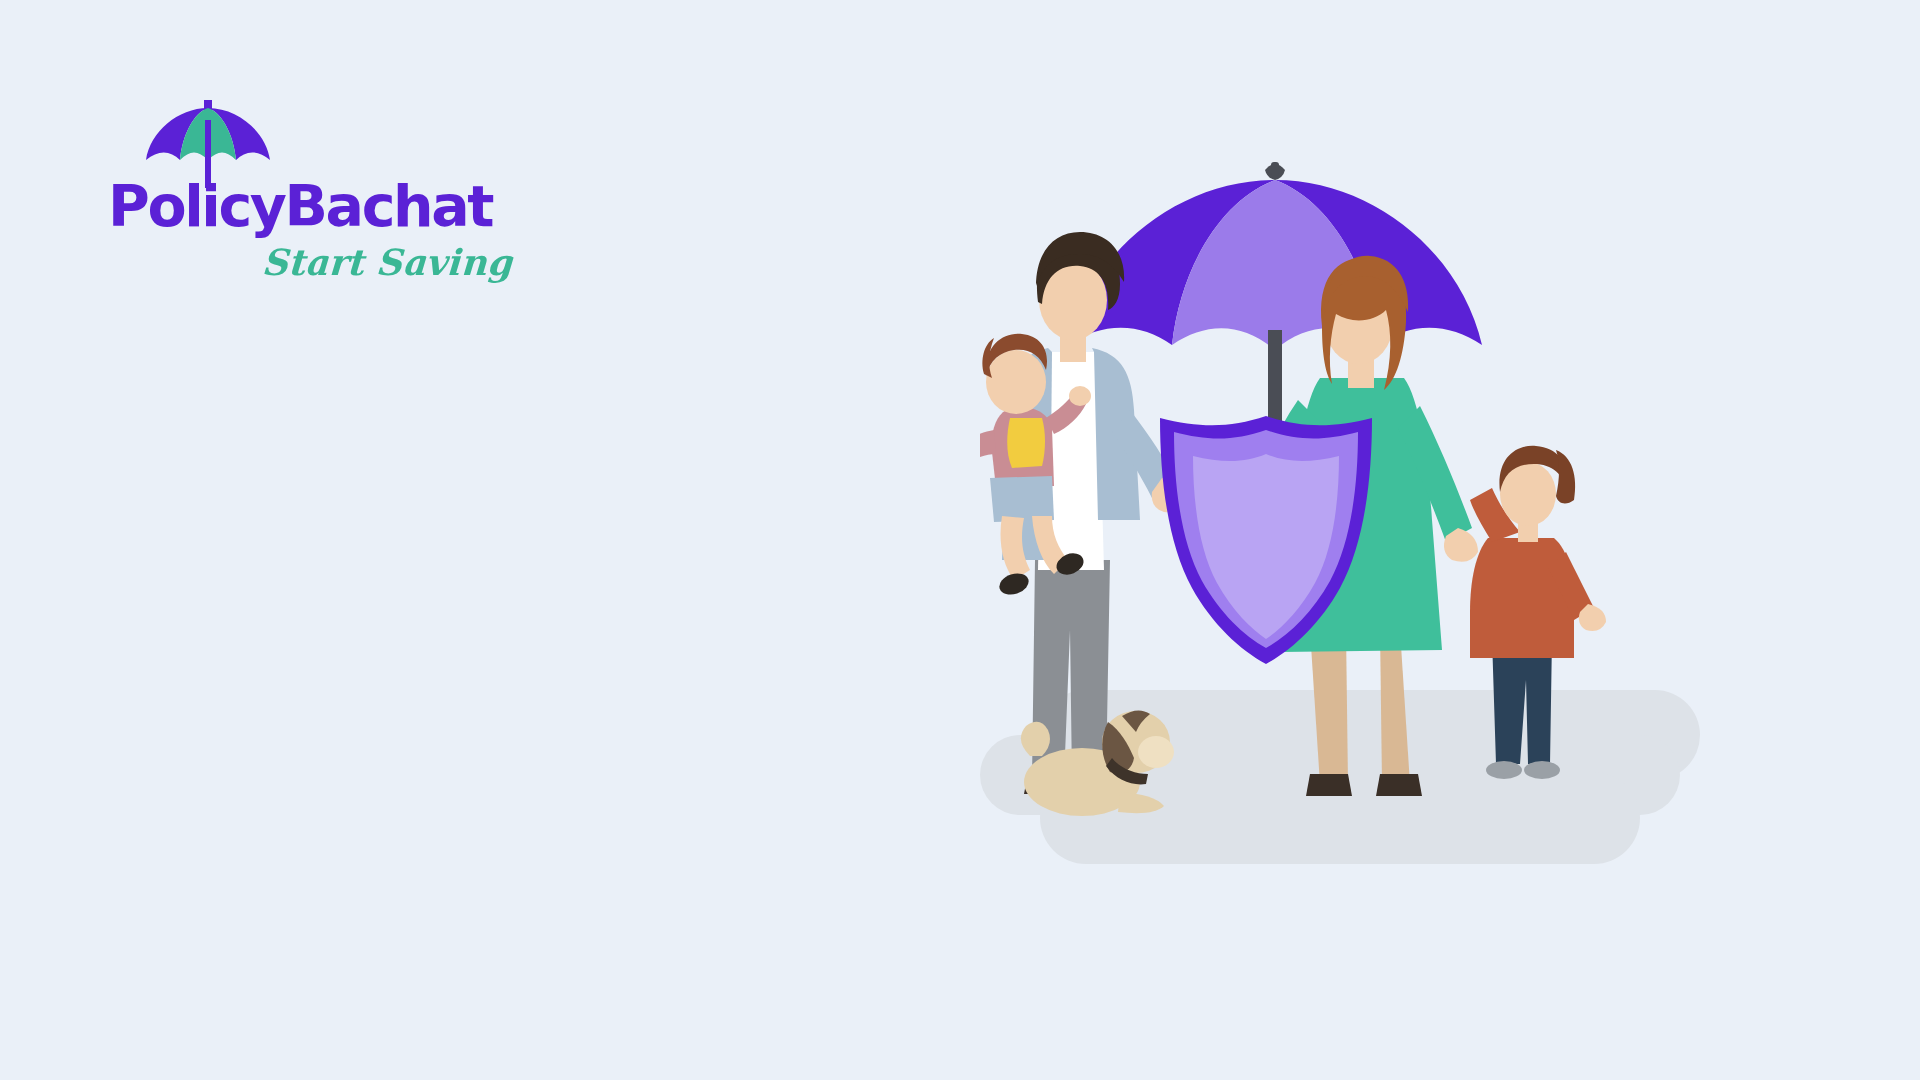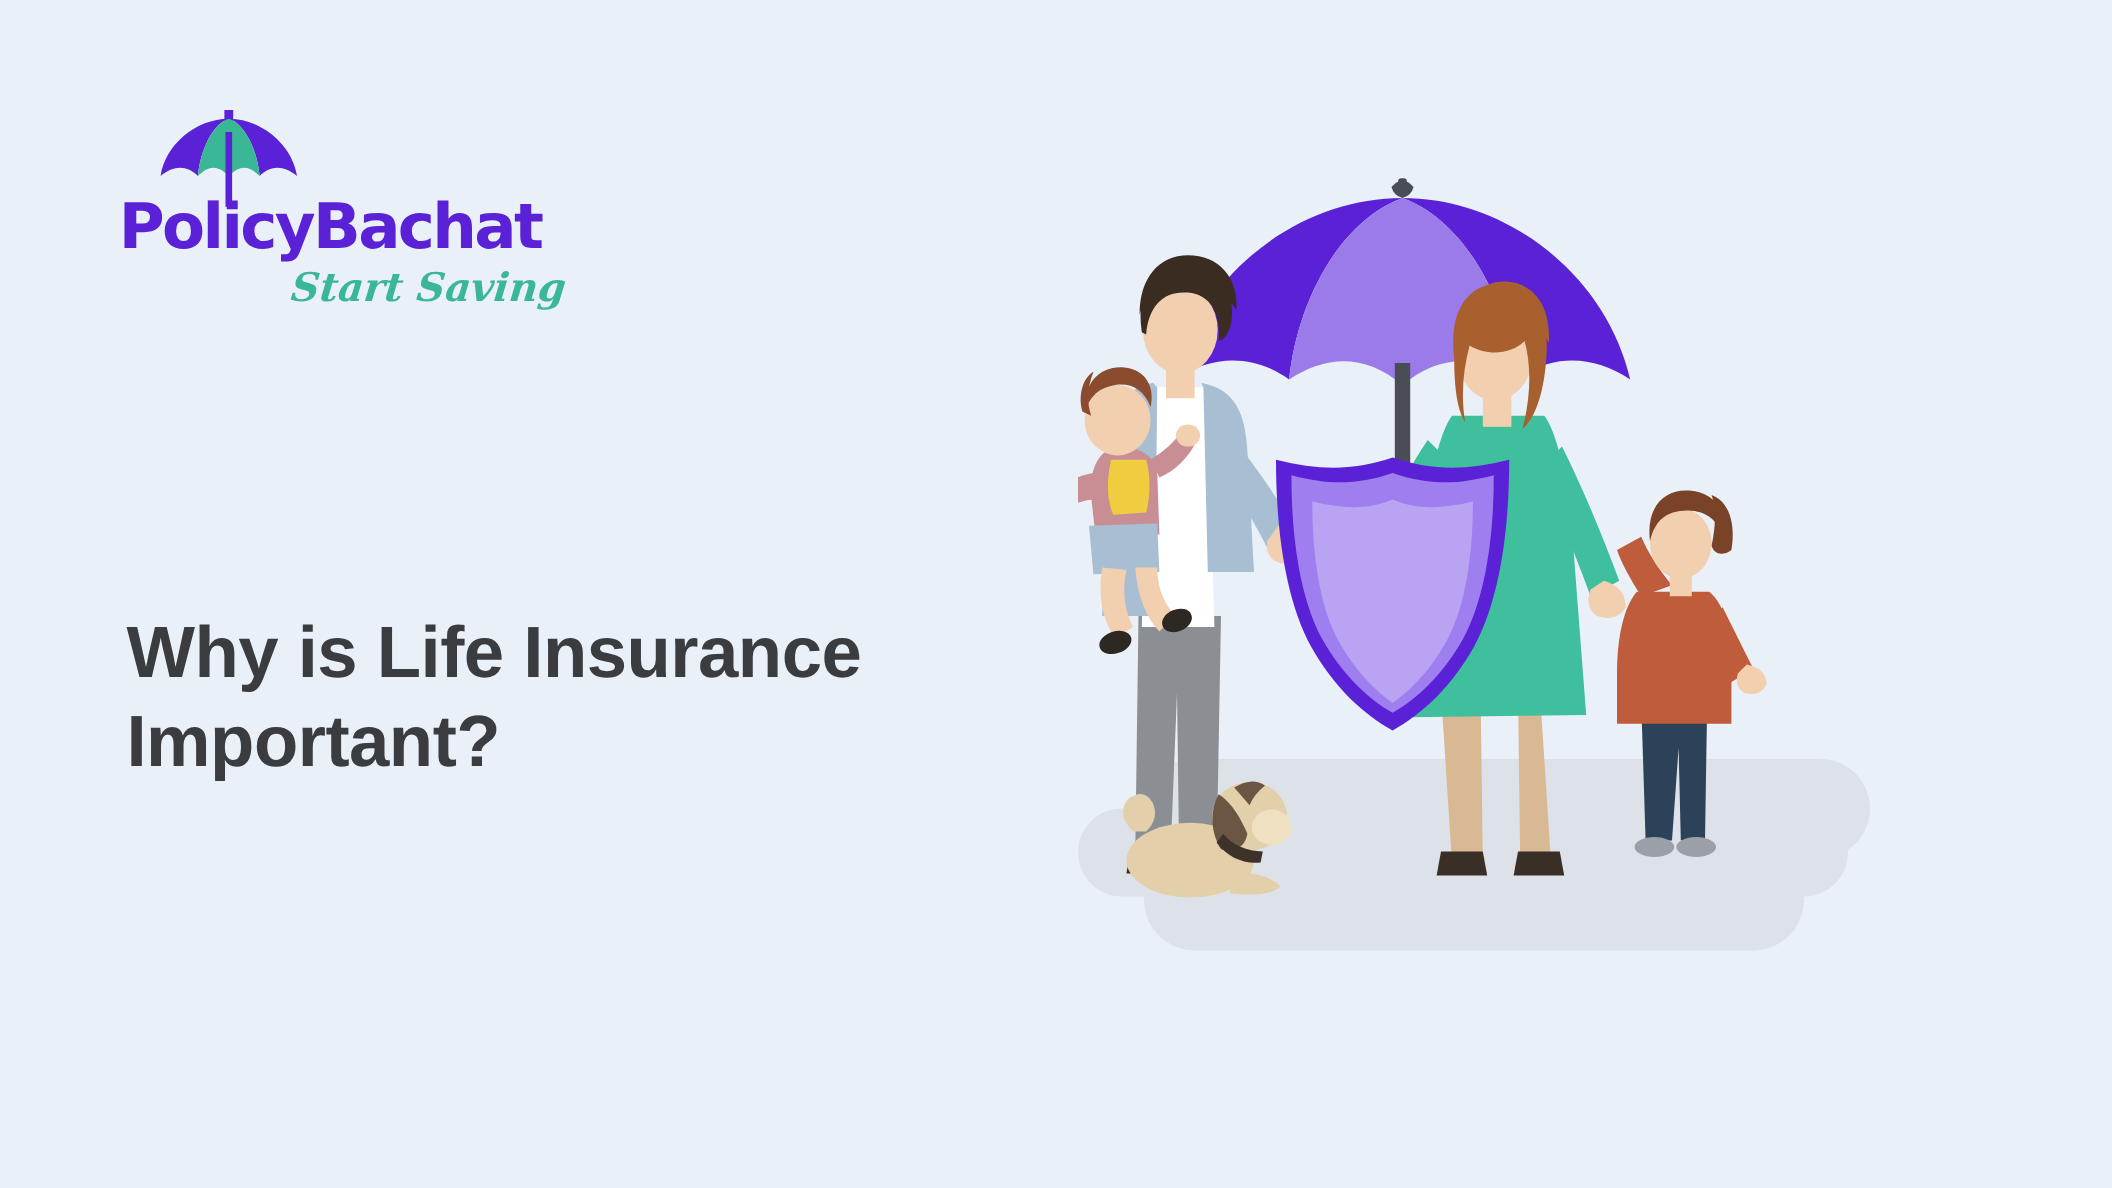--- a/index.html
+++ b/index.html
@@ -119,21 +119,20 @@
 
         <rect x="67" y="20" width="6" height="68" fill="#5b21d6"></rect>
       </svg>
     </div>
 
     <div class="logo-wordmark">PolicyBachat</div>
 
     <div class="logo-tagline">Start Saving</div>
   </div>
 
-  <h1 class="headline">Why is Life Insurance Important?</h1>
 
 
   <div class="illustration">
     <svg viewBox="0 0 820 720" width="820" height="720" aria-hidden="true">
 
       <g>
         <rect x="60" y="530" width="660" height="90" rx="45" fill="#dde2e8"></rect>
         <rect x="0" y="575" width="700" height="80" rx="40" fill="#dde2e8"></rect>
         <rect x="60" y="612" width="600" height="92" rx="46" fill="#dde2e8"></rect>
       </g>

